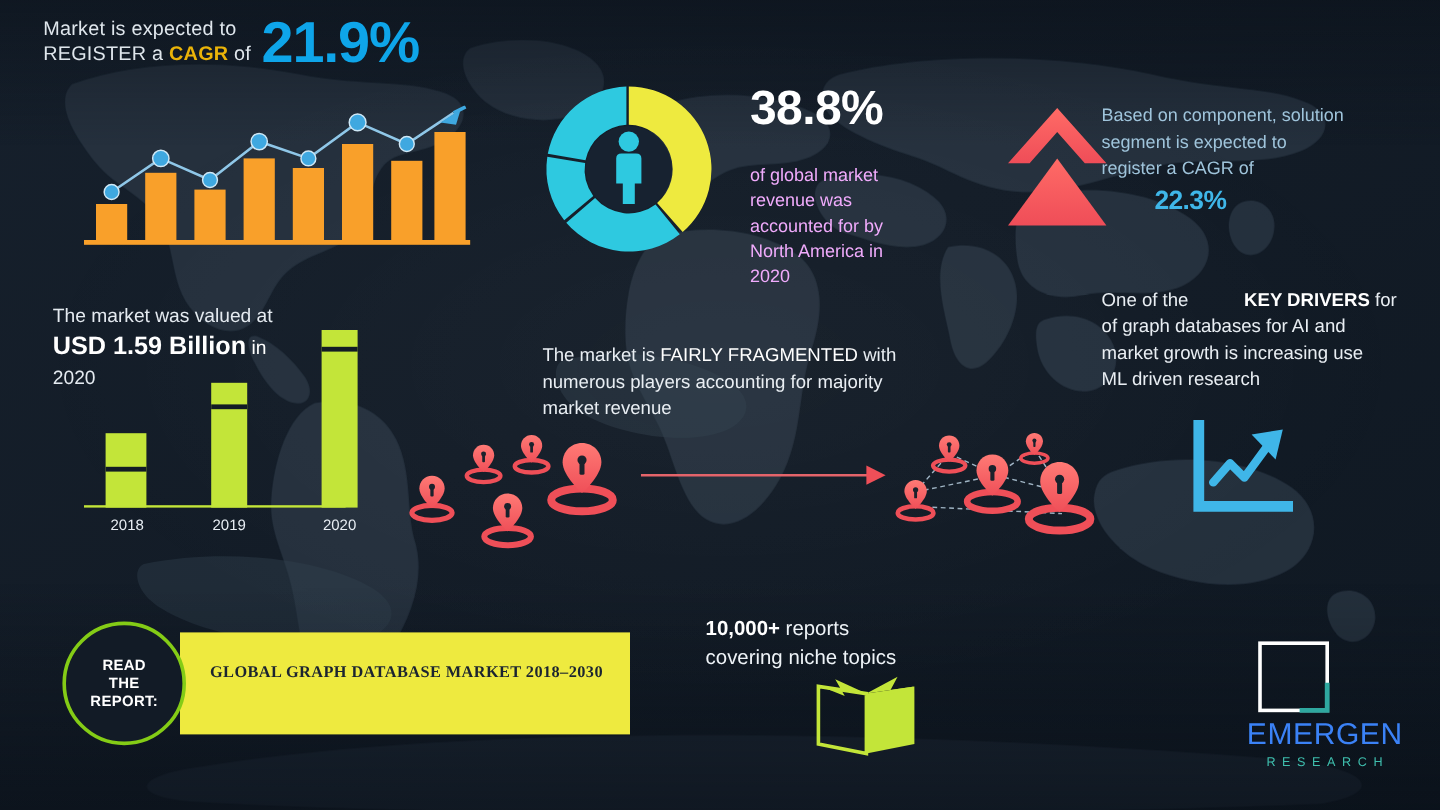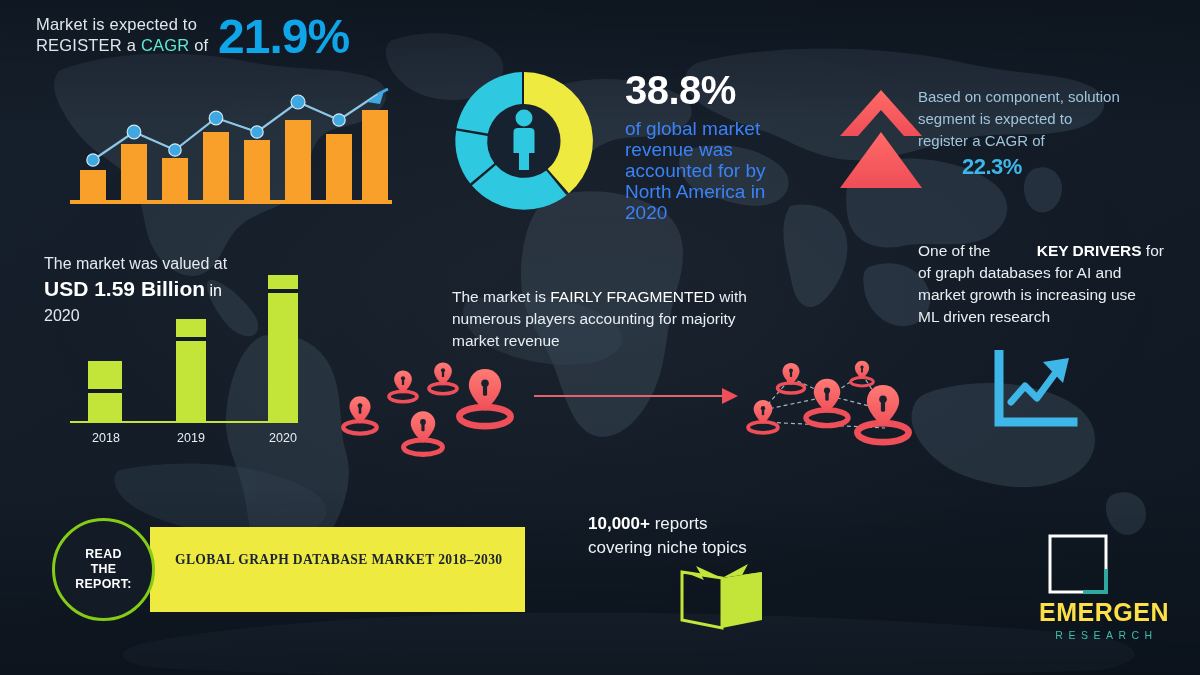--- a/index.html
+++ b/index.html
@@ -19,32 +19,32 @@
       radial-gradient(ellipse 70% 60% at 50% 45%, rgba(255,255,255,0.030), rgba(0,0,0,0) 70%),
       linear-gradient(180deg, rgba(8,14,22,0.45) 0%, rgba(8,14,22,0.0) 18%, rgba(8,14,22,0.0) 72%, rgba(8,14,22,0.55) 100%);
   }
 
   
   .txt { position:absolute; z-index:4; color:#e8edf2; }
 
   
   #cagr-block { left:36px; top:14px; width:400px; }
   #cagr-lead { font-size:16.5px; line-height:21px; color:#dfe6ec; letter-spacing:.2px; }
-  #cagr-lead b { font-weight:normal; color:#5eead4; }
+  #cagr-lead b { font-weight:bold; color:#eab308; }
   #cagr-value {
     position:absolute; left:218px; top:9px; z-index:4;
     font-size:48px; font-weight:bold; color:#0ea5e9; letter-spacing:-1px;
   }
 
   
   #donut-wrap { position:absolute; left:443px; top:60px; width:162px; height:160px; z-index:4; }
 
   #na-block { left:625px; top:68px; width:200px; }
   #na-value { font-size:40px; font-weight:bold; color:#ffffff; letter-spacing:-.5px; line-height:44px;}
-  #na-desc  { font-size:19px; line-height:21px; color:#3b82f6; margin-top:6px; }
+  #na-desc  { font-size:15px; line-height:21px; color:#f0abfc; margin-top:24px; }
 
   
   #comp-block { left:918px; top:86px; width:270px; }
   #comp-desc { font-size:15px; line-height:22px; color:#9fc4db; }
   #comp-value { font-size:22px; font-weight:bold; color:#3fb6e8; margin-top:2px; letter-spacing:-.5px;margin-left:44px;}
   #arrows-icon { position:absolute; left:838px; top:88px; z-index:4; }
 
   
   #valued-block { left:44px; top:253px; width:330px; }
   #valued-l1 { font-size:16px; color:#e4eaf0; line-height:22px; }
@@ -101,21 +101,21 @@
   
   #reports-block { left:588px; top:512px; width:260px; }
   #reports-block .line { font-size:17px; line-height:24px; color:#eef3f7; }
   #reports-count { font-weight:bold; color:#ffffff; }
   #book-icon { position:absolute; left:676px; top:562px; z-index:4; }
 
   
   #logo { position:absolute; left:1029px; top:533px; width:150px; z-index:4; }
   #logo-mark { position:relative; width:62px; height:62px; margin:0 auto 4px 18px; }
   #logo-name {
-    font-size:25px; font-weight:bold; color:#fde047; letter-spacing:.5px;
+    font-size:25px; font-weight:normal; color:#3b82f6; letter-spacing:.5px;
     text-align:center; line-height:27px;
   }
   #logo-sub {
     font-size:10.5px; color:#3fbfae; letter-spacing:5.5px;
     text-align:center; margin-top:3px; padding-left:5px;
   }
 </style>
 </head>
 <body>
 

